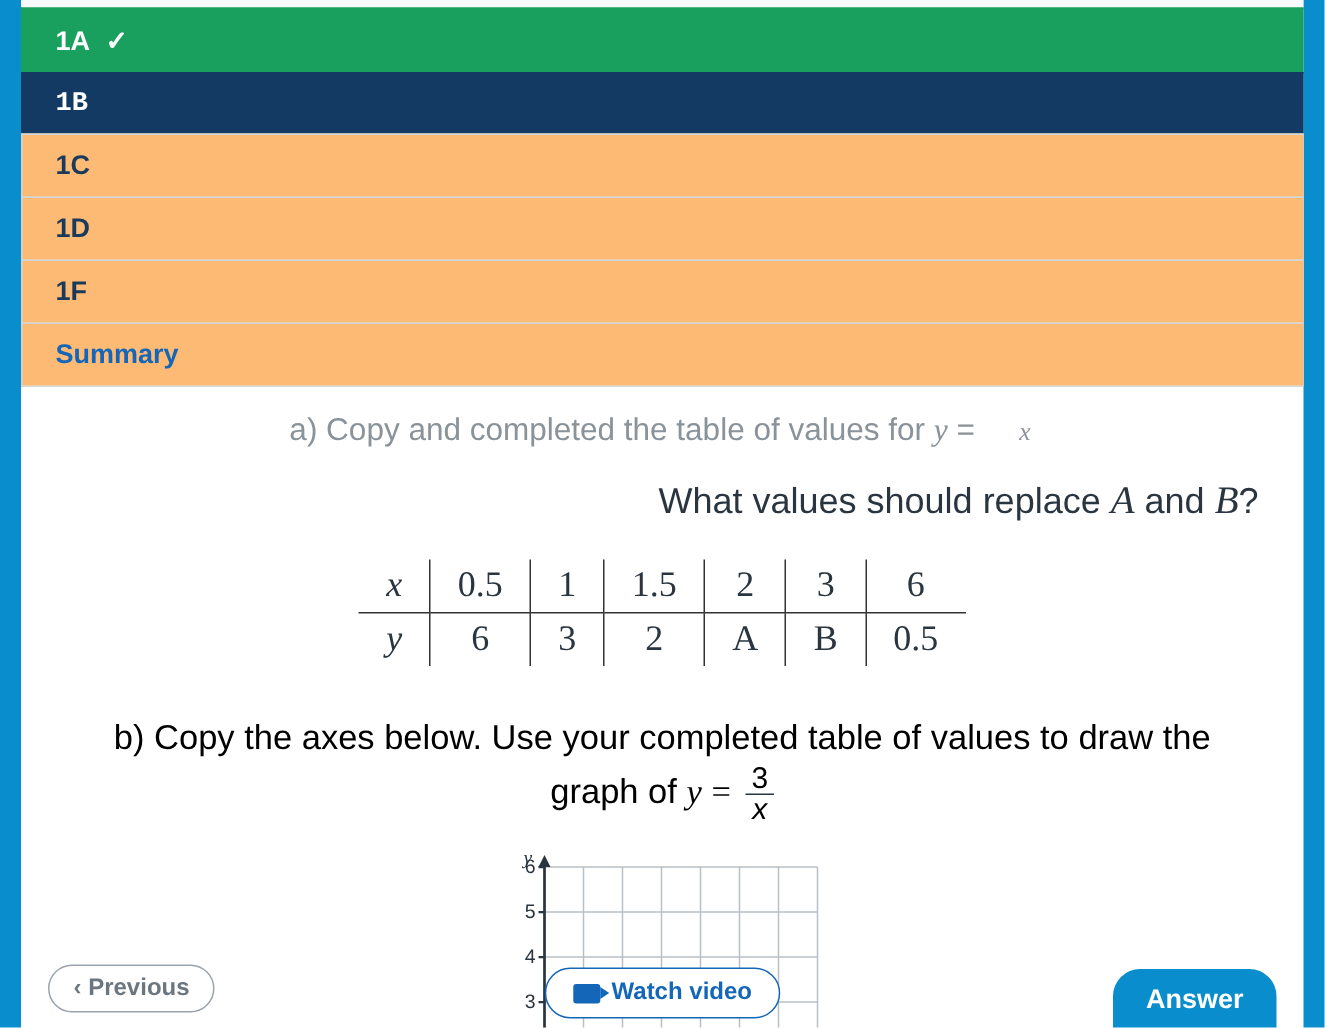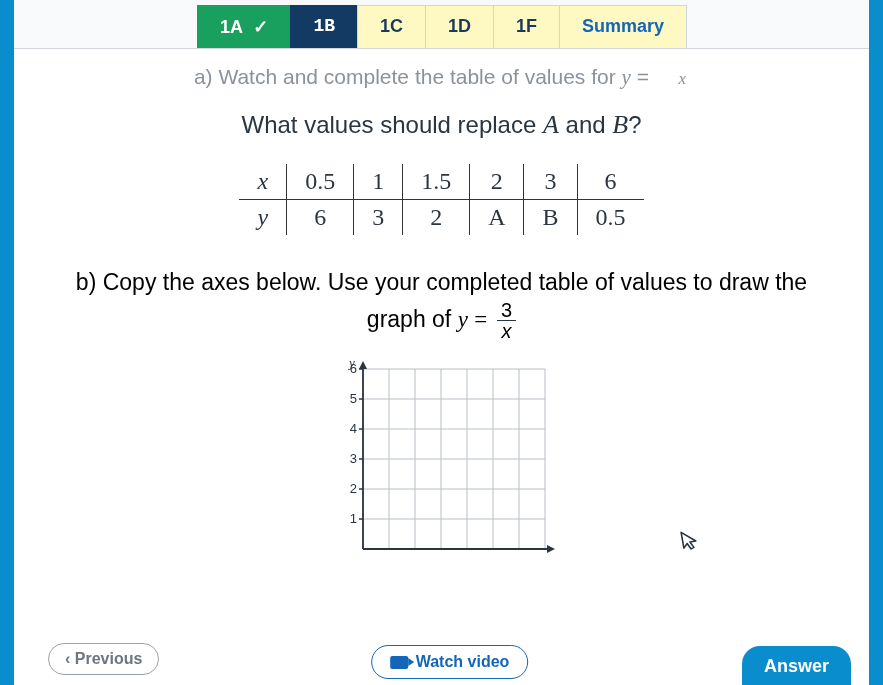--- a/index.html
+++ b/index.html
@@ -14,30 +14,31 @@
     border-top: 0;
     border-bottom: 0;
   }
   .tabs {
     display: flex;
     justify-content: center;
     gap: 0;
     padding-top: 5px;
     border-bottom: 1px solid #cfd5da;
     background: #f8fafb;
+    flex-direction: column;
   }
   .tab {
     padding: 10px 22px;
     font-size: 18px;
     font-weight: 700;
     color: #1a3a5c;
     cursor: pointer;
     border: 1px solid #cfd5da;
     border-bottom: none;
-    background: #fef9c3;
+    background: #fdba74;
     margin-right: -1px;
   }
   .tab.completed {
     background: #19a05e;
     color: #fff;
     border-color: #19a05e;
   }
   .tab.active {
     background: #123a63;
     color: #fff;
@@ -61,21 +62,21 @@
     white-space: nowrap;
     font-family: Arial, sans-serif;
   }
   .frac-inline {
     display:inline-block; vertical-align: middle; font-style: italic; font-family: 'Times New Roman', serif;
     text-align:center; line-height:1; color:#8a929a; font-size:17px; margin-left:2px;
   }
   .frac-inline .num { border-bottom:1px solid #8a929a; padding:0 3px; visibility:hidden;}
   .frac-inline .den { padding:0 3px; }
   .question {
-    text-align: center;
+    text-align: right;
     font-size: 24px;
     margin-bottom: 24px;
     color: #2a3540;
   }
   .mathvar { font-family: 'Times New Roman', serif; font-style: italic; font-size: 26px; }
   .value-table {
     margin: 0 auto 30px auto;
     border-collapse: collapse;
     font-family: 'Times New Roman', serif;
     font-size: 24px;
@@ -106,21 +107,21 @@
   .cursor-icon {
     position:absolute;
     right: 170px;
     top: 480px;
     font-size: 20px;
     color:#2a3540;
     transform: rotate(-10deg);
   }
   .footer {
     position:absolute;
-    bottom: 4px; left:16px; right:0;
+    bottom: 4px; left:0; right:0;
     display:flex;
     justify-content: space-between;
     align-items:center;
     padding: 0 18px;
   }
   .prev-btn {
     border:1.5px solid #9aa3ab;
     color:#6b7680;
     background:#fff;
     padding:6px 16px;
@@ -173,21 +174,21 @@
   <div class="tab active">1B</div>
   <div class="tab">1C</div>
   <div class="tab">1D</div>
   <div class="tab">1F</div>
   <div class="tab summary">Summary</div>
 </div>
 
 <div class="content">
 
   <div class="cutoff">
-    <span>a) Watch and complete the table of values for</span>
+    <span>a) Copy and completed the table of values for</span>
     <span style="font-family:'Times New Roman',serif;font-style:italic;">y</span>
     <span> = </span>
     <span class="frac-inline">
       <span class="num">3</span>
       <span class="den">x</span>
     </span>
   </div>
 
   <div class="question">
     <span>What values should replace </span><span class="mathvar">A</span><span> and </span><span class="mathvar">B</span><span>?</span>

